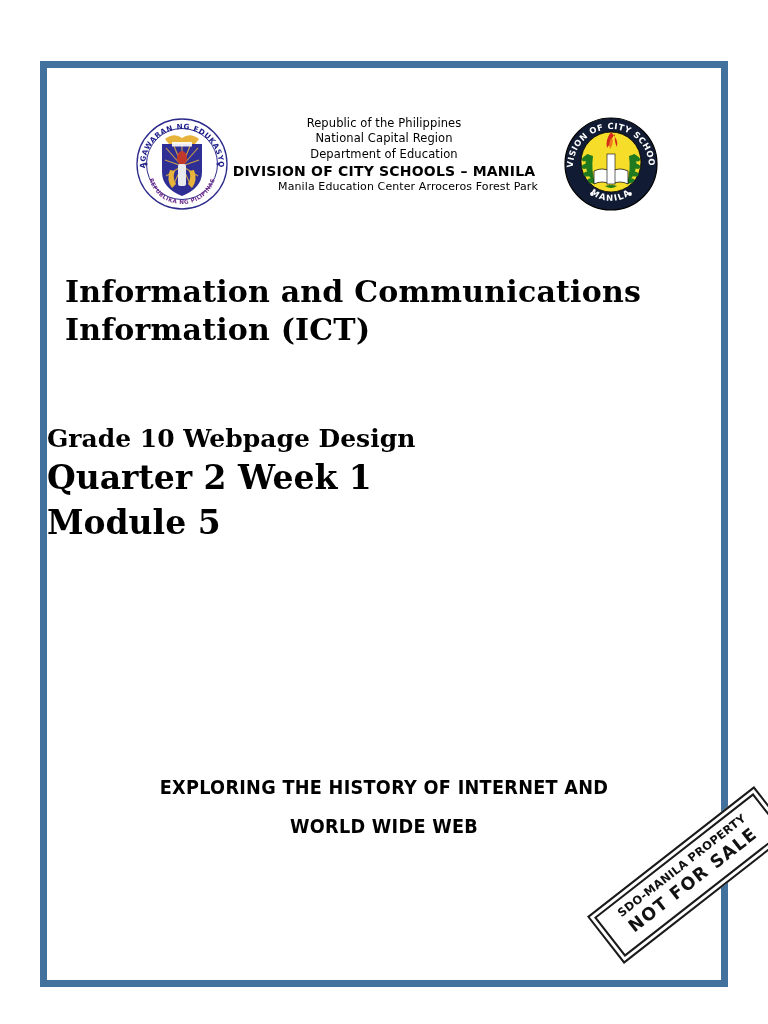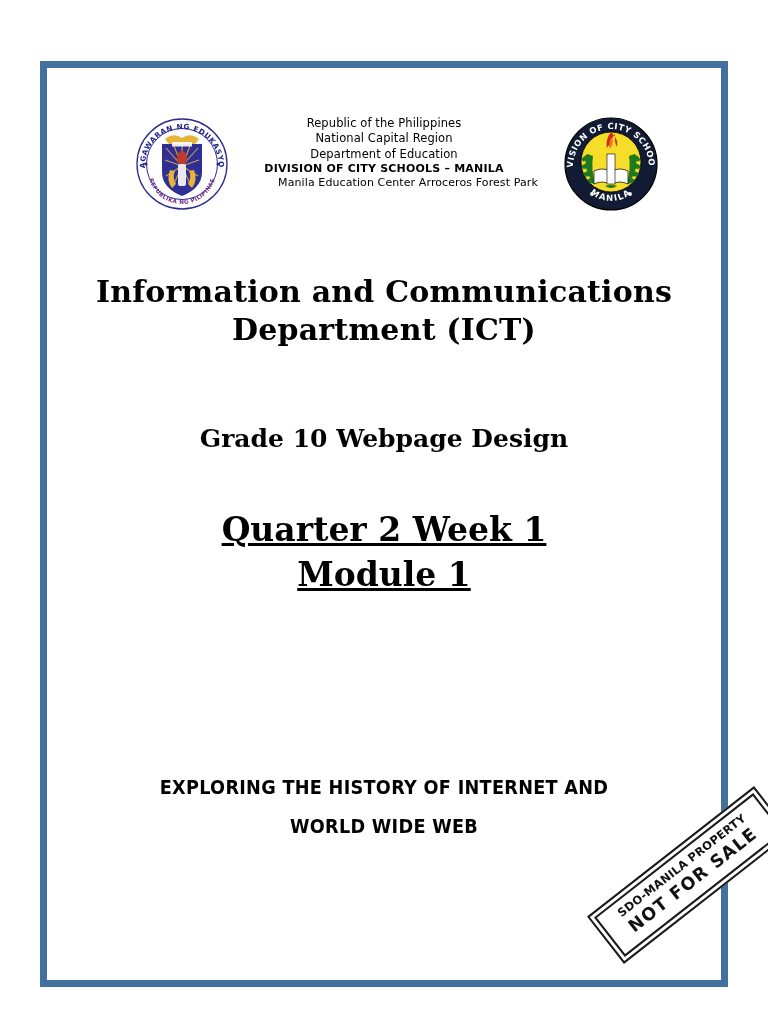--- a/index.html
+++ b/index.html
@@ -71,35 +71,34 @@
     line-height: 1.33;
   }
   .agency-line {
     font-family: "DejaVu Sans", sans-serif;
     font-size: 11.5px;
     letter-spacing: .1px;
     color: #000;
   }
   .agency-line.strong {
     font-weight: bold;
-    font-size: 11px;
+    font-size: 14px;
     letter-spacing: .2px;
   }
   .agency-line.small {
     font-size: 11px;
     padding-left: 48px;
   }
 
   
   .titles {
     position: absolute;
     left: 0;
     right: 0;
     top: 205px;
-    text-align: center;
   }
   .t-main {
     font-family: "DejaVu Serif", "Liberation Serif", serif;
     font-weight: bold;
     font-size: 30px;
     line-height: 1.28;
     letter-spacing: .2px;
     padding: 0 18px;
   }
   .t-course {
@@ -110,22 +109,20 @@
     margin-top: 72px;
   }
   .t-course .spaced {
     letter-spacing: .8px;
   }
   .t-unit {
     font-family: "DejaVu Serif", "Liberation Serif", serif;
     font-weight: bold;
     font-size: 33px;
     line-height: 1.35;
-    margin-top: 52px;
-    text-decoration: underline;
   }
 
   
   .lesson {
     position: absolute;
     left: 0;
     right: 0;
     top: 700px;
     text-align: center;
     font-family: "DejaVu Sans", sans-serif;
@@ -268,30 +265,30 @@
       <div class="agency-line">Department of Education</div>
       <div class="agency-line strong">DIVISION OF CITY SCHOOLS – MANILA</div>
       <div class="agency-line small">Manila Education Center Arroceros Forest Park</div>
     </div>
   </div>
 
   <div class="titles">
 
     <div class="t-main">
       <div>Information and Communications</div>
-      <div>Department (ICT)</div>
+      <div>Information (ICT)</div>
     </div>
 
     <div class="t-course">
       <div>Grade 10 Webpage Design</div>
     </div>
 
     <div class="t-unit">
       <div>Quarter 2 Week 1</div>
-      <div>Module 1</div>
+      <div>Module 5</div>
     </div>
   </div>
 
   <div class="lesson">
     <div>EXPLORING THE HISTORY OF INTERNET AND</div>
     <div>WORLD WIDE WEB</div>
   </div>
 
 </div>
 

